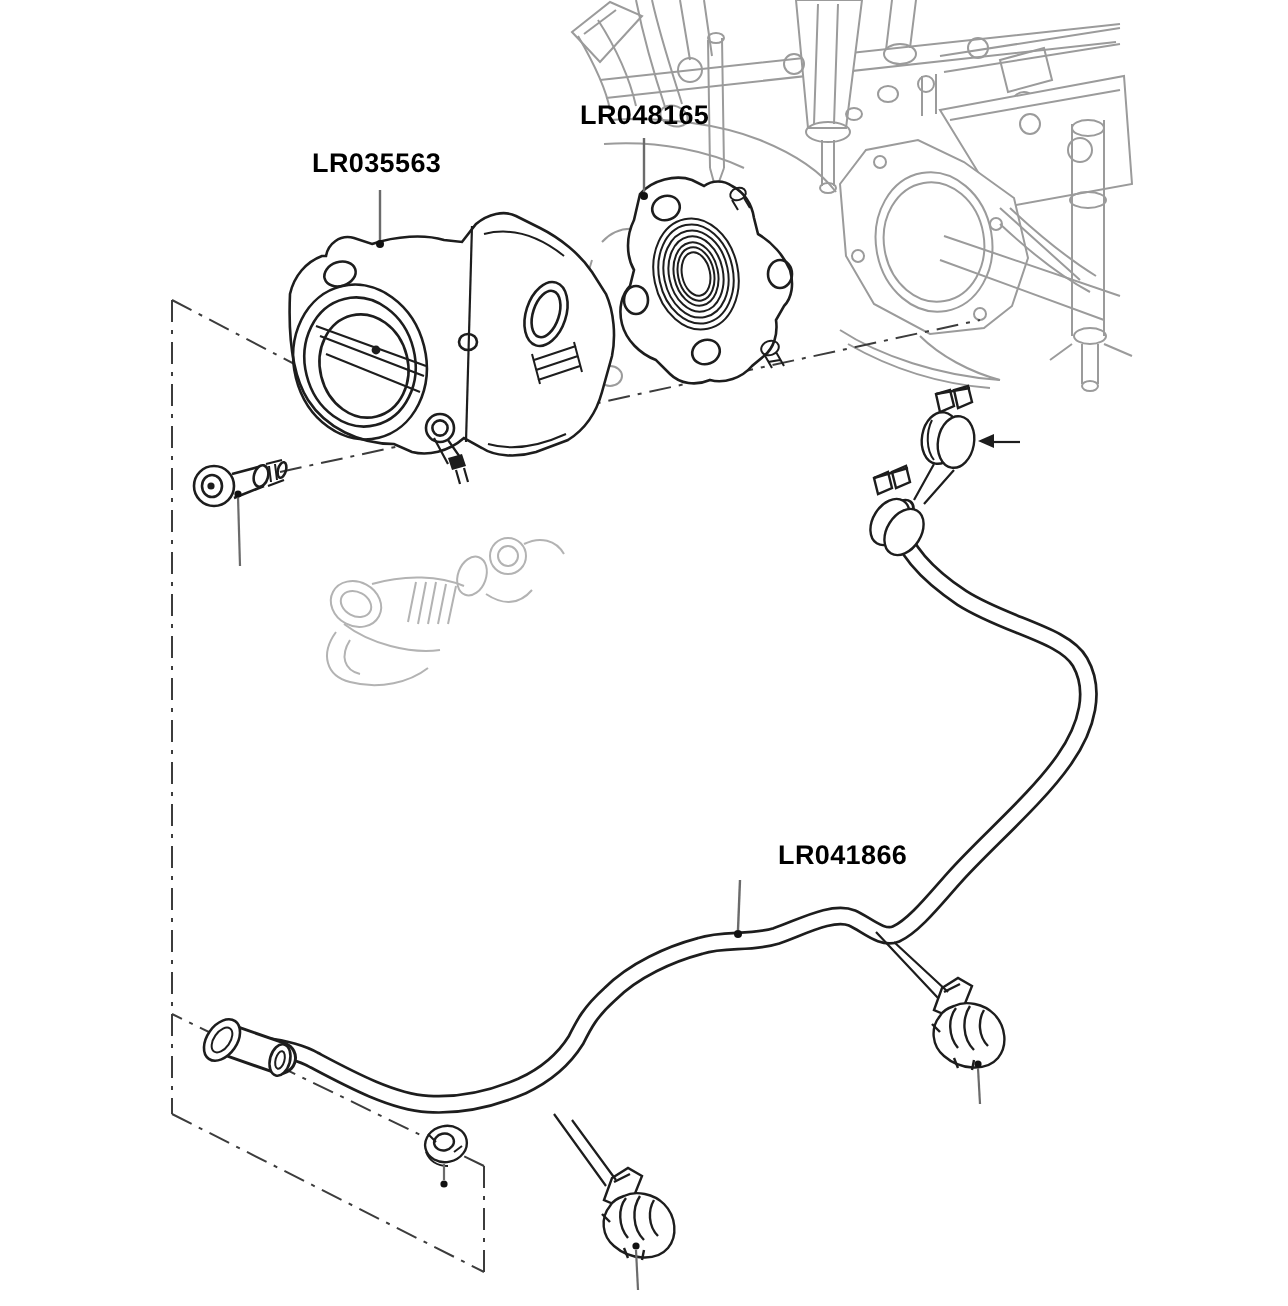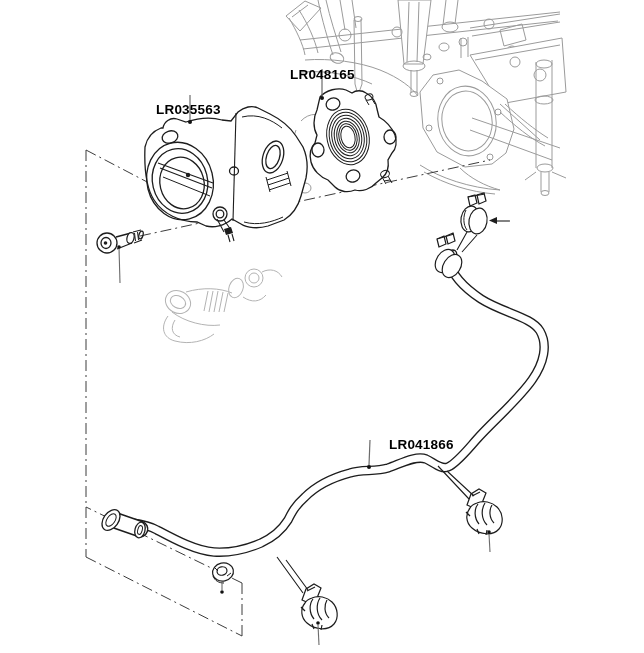--- a/index.html
+++ b/index.html
@@ -1,22 +1,22 @@
 <!DOCTYPE html>
 <html><head>
 <meta charset="utf-8">
 <style>
   html,body{margin:0;padding:0;background:#ffffff;}
   body{width:644px;height:653px;position:relative;overflow:hidden;
        font-family:"Liberation Sans",sans-serif;}
   .stage{position:absolute;inset:0;width:644px;height:653px;background:#ffffff;}
   svg{position:absolute;left:0;top:0;}
   .part-label{position:absolute;font:700 13.5px "Liberation Sans",sans-serif;
-              color:#000;letter-spacing:.2px;white-space:nowrap;cursor:default;margin-top:17px;}
-  #lbl-throttle{left:156px;top:85px;}
+              color:#000;letter-spacing:.2px;white-space:nowrap;cursor:default;}
+  #lbl-throttle{left:156px;top:74px;}
   #lbl-gasket{left:290px;top:50px;}
   #lbl-hose{left:341px;top:420px;padding-left:48px;}
 </style>
 </head>
 <body>
 
 <div class="stage">
 <svg width="644" height="653" viewBox="0 0 644 653">
 
   <g stroke="#9b9b9b" stroke-width="1" fill="none">

